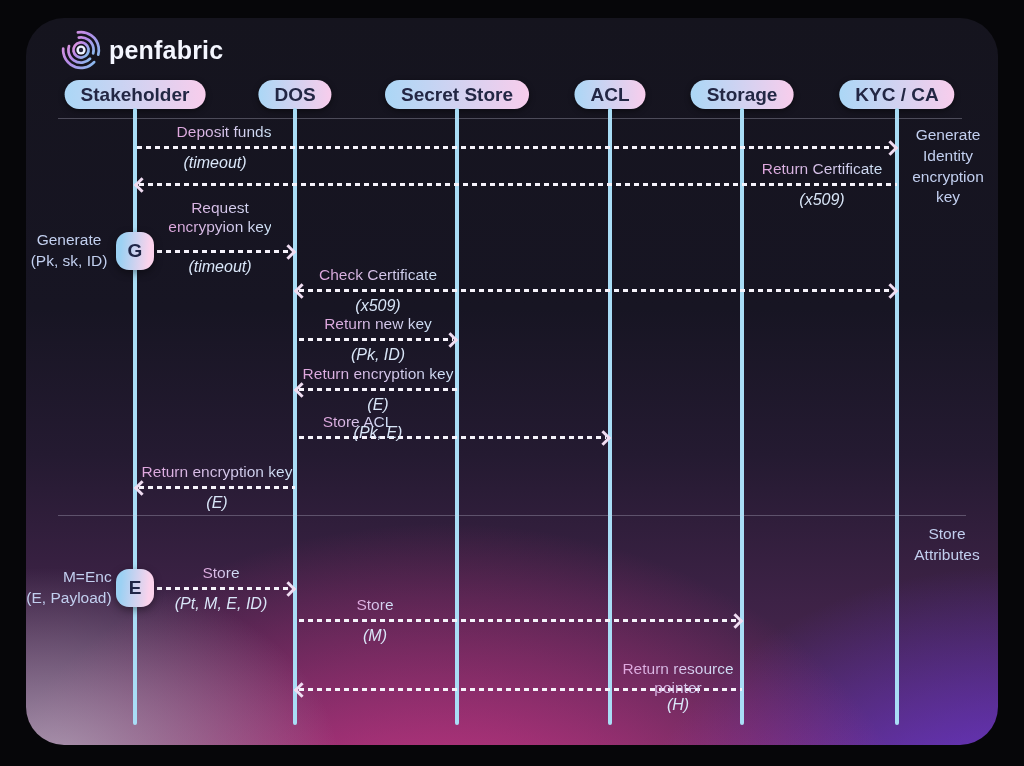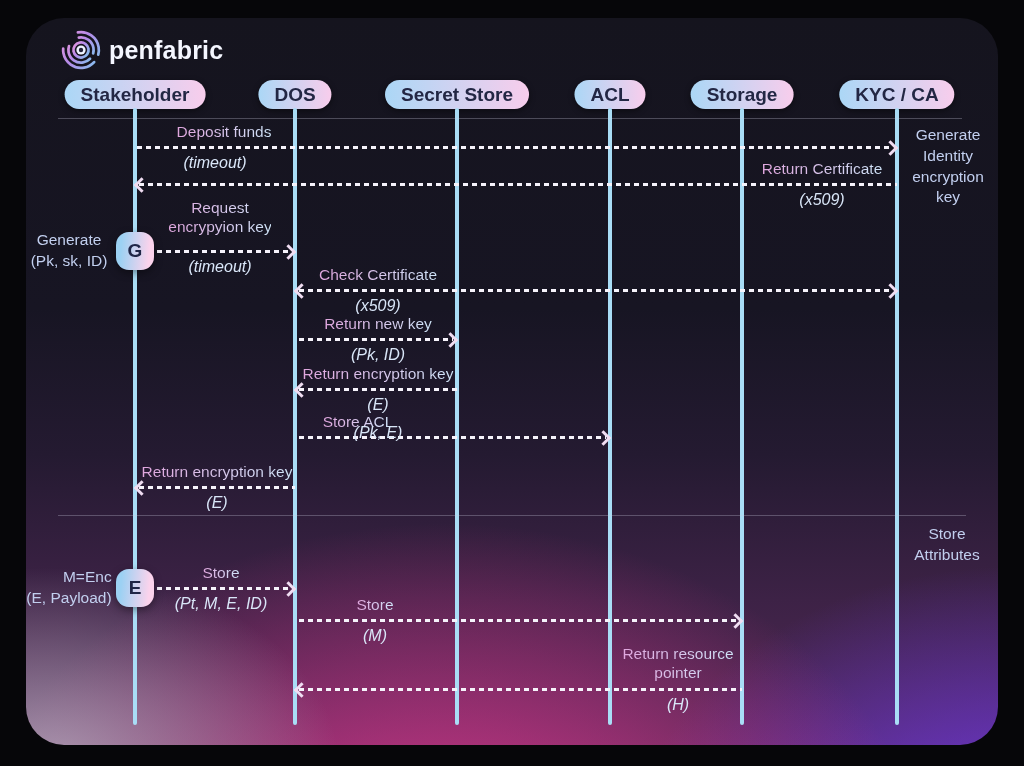--- a/index.html
+++ b/index.html
@@ -134,21 +134,21 @@
       <div class="msg-label" style="left: 221px; top: 582px;">Store</div>
       <div class="msg-sub" style="left: 221px; top: 595px;">(Pt, M, E, ID)</div>
       <div class="msg-line" style="left: 299px; top: 619px; width: 439px;">
         <span class="chev right"></span>
       </div>
       <div class="msg-label" style="left: 375px; top: 614px;">Store</div>
       <div class="msg-sub" style="left: 375px; top: 627px;">(M)</div>
       <div class="msg-line" style="left: 299px; top: 688px; width: 443px;">
         <span class="chev left"></span>
       </div>
-      <div class="msg-label" style="left: 678px; top: 683px;">Return resource
+      <div class="msg-label" style="left: 678px; top: 698px;">Return resource
 pointer</div>
       <div class="msg-sub" style="left: 678px; top: 696px;">(H)</div>
       <div class="badge" style="left: 135px; top: 251px;">G</div>
       <div class="badge" style="left: 135px; top: 588px;">E</div>
       <div class="anno" style="left: 948px; top: 167px;">Generate
 Identity
 encryption
 key</div>
       <div class="anno" style="left: 69px; top: 251px;">Generate
 (Pk, sk, ID)</div>

